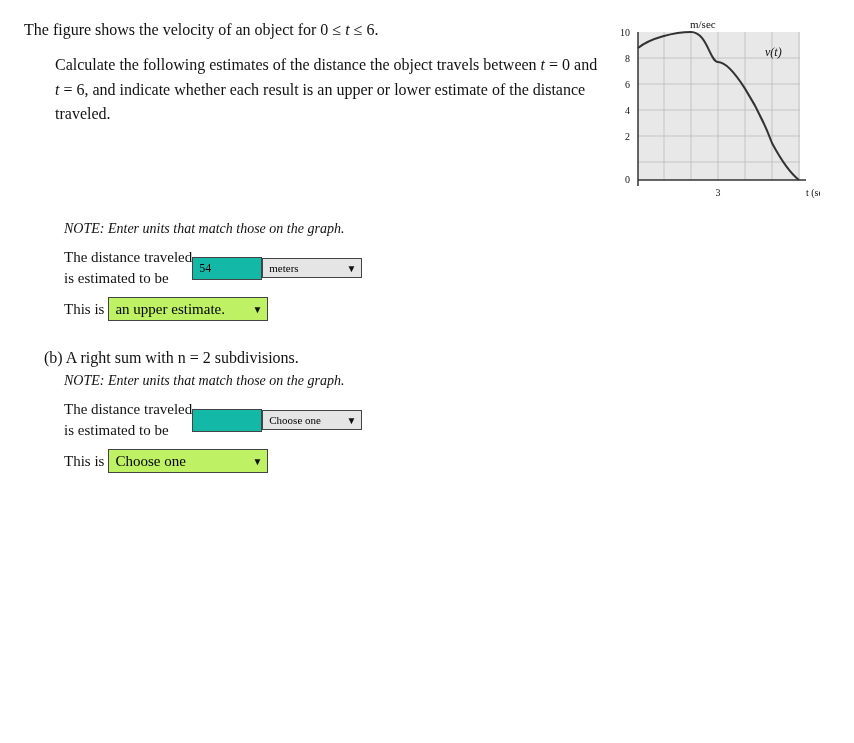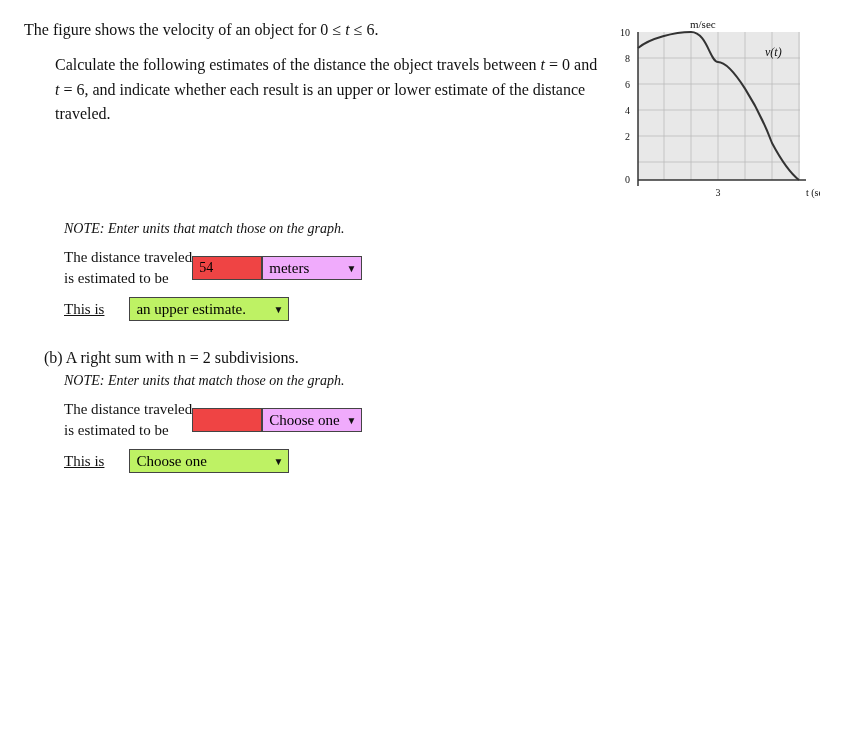--- a/index.html
+++ b/index.html
@@ -63,32 +63,32 @@
     }
 
     .estimate-label {
       font-size: 15px;
       line-height: 1.4;
     }
 
     .value-input {
       border: 1px solid #444;
       padding: 3px 6px;
-      font-size: 14px;
+      font-size: 12px;
       font-family: Georgia, serif;
       width: 70px;
-      background: #ef4444;
+      background: #14b8a6;
     }
 
     .dropdown-select {
       border: 1px solid #444;
       padding: 3px 20px 3px 6px;
-      font-size: 15px;
+      font-size: 11px;
       font-family: Georgia, serif;
-      background: #f0abfc;
+      background: #e5e5e5;
       appearance: none;
       -webkit-appearance: none;
       cursor: pointer;
       position: relative;
       min-width: 100px;
     }
 
     .select-wrapper {
       position: relative;
       display: inline-block;
@@ -100,24 +100,23 @@
       position: absolute;
       right: 6px;
       top: 50%;
       transform: translateY(-50%);
       pointer-events: none;
     }
 
     .this-is-row {
       display: flex;
       align-items: center;
-      gap: 25px;
+      gap: 4px;
       margin-left: 20px;
       margin-top: 4px;
-      text-decoration: underline;
     }
 
     .this-is-label {
       font-size: 15px;
     }
 
     .this-is-select-wrapper {
       position: relative;
       display: inline-block;
     }

